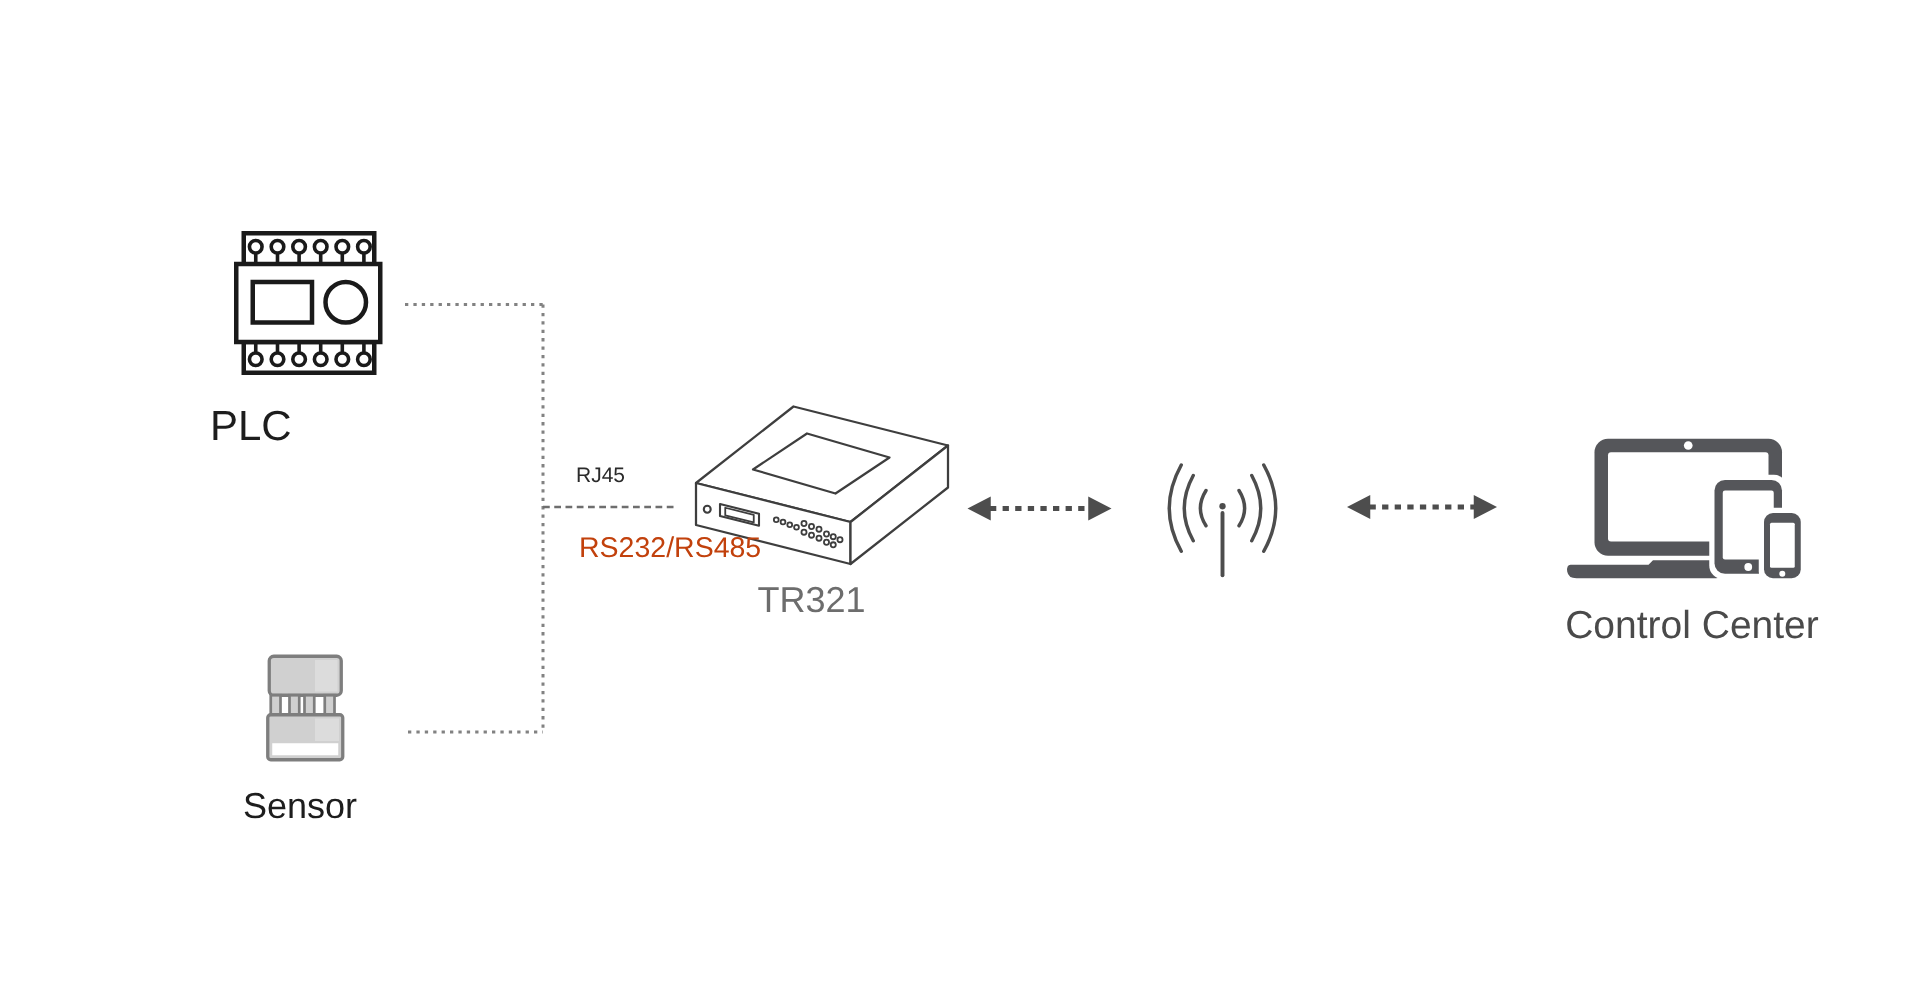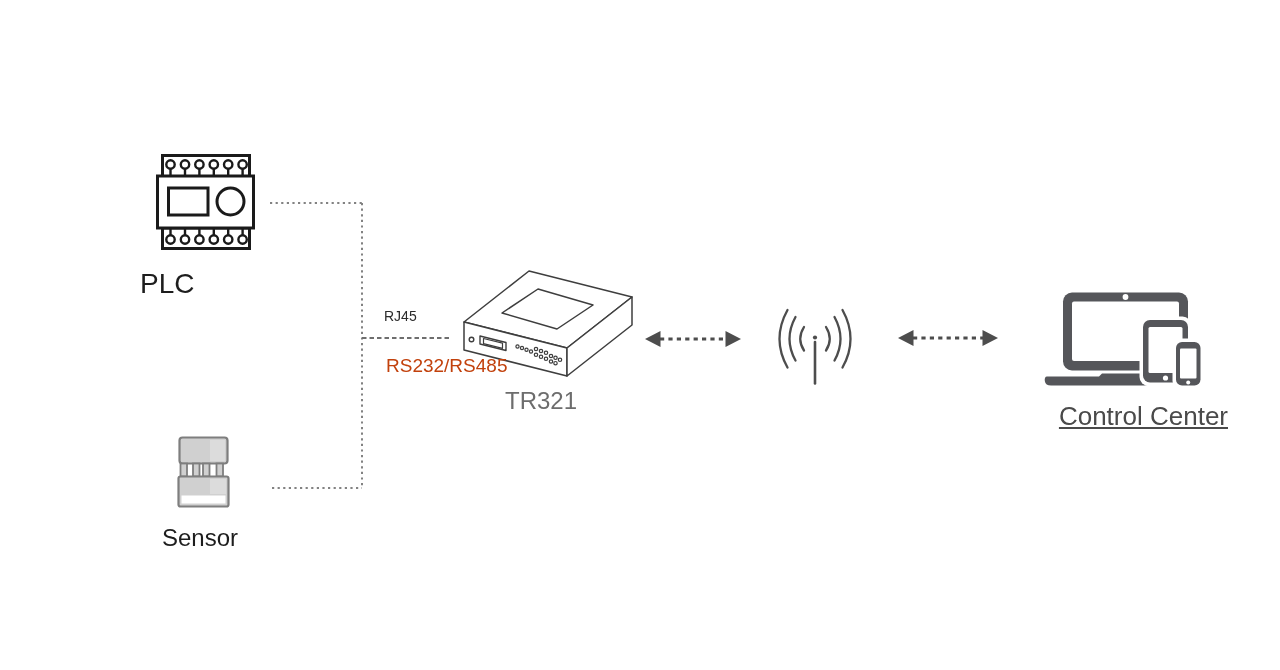--- a/index.html
+++ b/index.html
@@ -6,21 +6,21 @@
   body{width:1280px;height:670px;overflow:hidden;position:relative;
        font-family:"Liberation Sans",sans-serif;}
   .canvas{position:absolute;inset:0;width:1280px;height:670px;background:#fff;}
   .canvas svg{position:absolute;left:0;top:0;}
   .lbl{position:absolute;white-space:nowrap;}
   .lbl-plc   {left:140px;top:268px;width:126px;text-align:left;font-size:28px;color:#1d1d1d;}
   .lbl-sensor{left:140px;top:524px;width:120px;text-align:center;font-size:24px;color:#1d1d1d;}
   .lbl-tr321 {left:481px;top:387px;width:120px;text-align:center;font-size:24px;color:#6d6d6d;}
   .lbl-rj45  {left:384px;top:308px;font-size:14px;color:#2b2b2b;}
   .lbl-serial{left:367px;top:355px;font-size:19px;color:#c2410c;margin-left:19px;}
-  .lbl-cc    {left:1028px;top:401px;width:200px;text-align:right;font-size:26px;color:#4a4a4a;text-decoration:underline;}
+  .lbl-cc    {left:1028px;top:401px;width:200px;text-align:center;font-size:26px;color:#4a4a4a;}
 </style>
 </head>
 <body>
 
 <div class="canvas">
 
   <svg width="1280" height="670" viewBox="0 0 1280 670">
 
     <g>
       <path d="M270 203 H362 M362 203 V488 M272 488 H362" fill="none" stroke-width="2" stroke-dasharray="2.2 3.4" stroke="#828282"></path>

